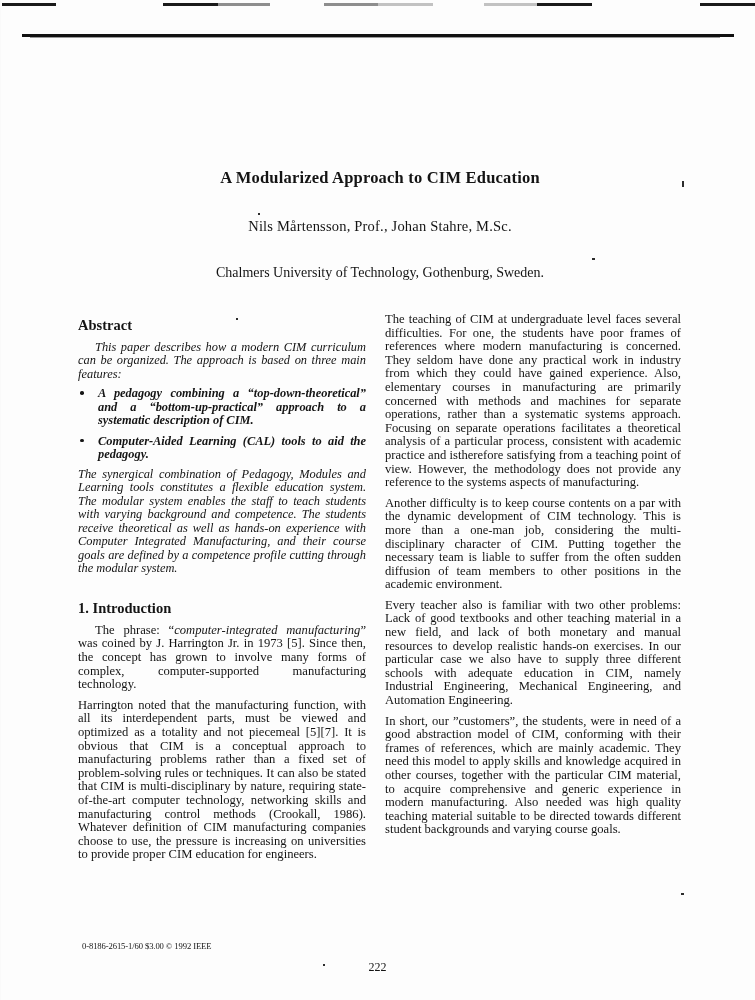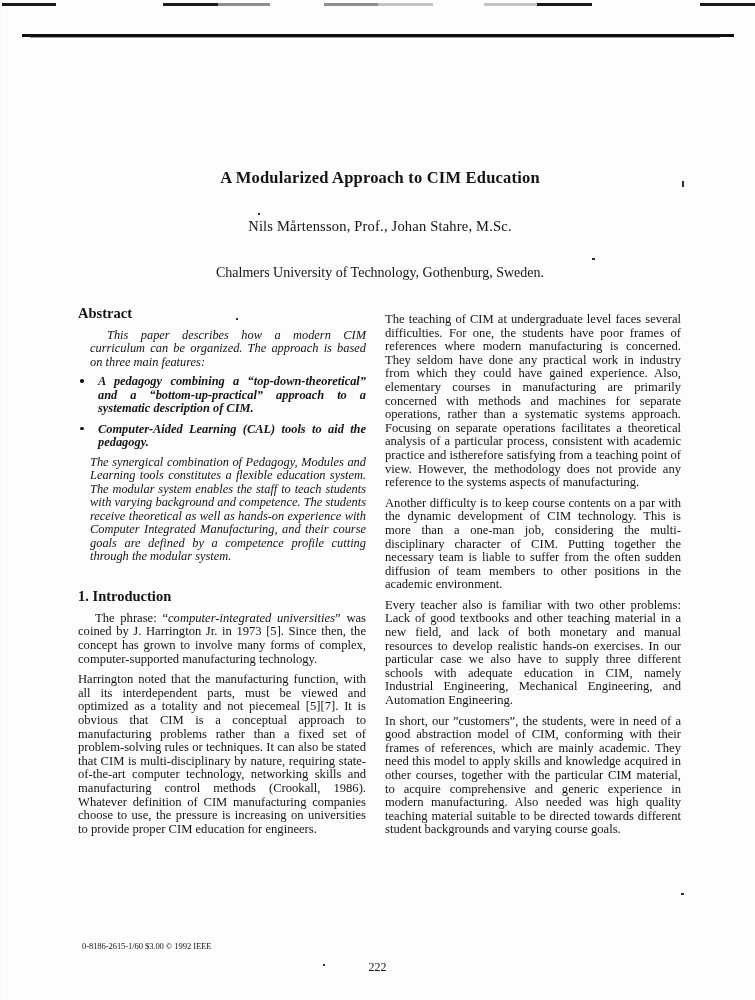--- a/index.html
+++ b/index.html
@@ -74,21 +74,21 @@
   #affiliation {
     margin-top: 29px;
     font-size: 14px;
     line-height: 1.28;
   }
 
   
   #col-left {
     position: absolute;
     left: 78px;
-    top: 306px;
+    top: 318px;
     width: 288px;
   }
   #col-right {
     position: absolute;
     left: 385px;
     top: 313px;
     width: 296px;
   }
 
   h2.sec-head {
@@ -109,21 +109,21 @@
     text-justify: inter-word;
     hyphens: none;
   }
   p.body.indent { text-indent: 17px; }
   p.body.tight  { margin-bottom: 0; }
 
   p.abs {
     font-size: 12.4px;
     line-height: 13.5px;
     font-style: italic;
-    margin: 0 0 6px 12px;
+    margin: 0 0 6px 0;
     text-align: justify;
   }
   p.abs.indent { text-indent: 17px; }
 
   ul.abs-list {
     list-style: none;
     margin: 0 0 6px 0;
     padding: 0;
     font-weight: bold;
   }
@@ -223,21 +223,21 @@
       <li>
         <span class="bullet"></span>
         <span>Computer-Aided Learning (CAL) tools to aid the pedagogy.</span>
       </li>
     </ul>
 
     <p class="abs">The synergical combination of Pedagogy, Modules and Learning tools constitutes a flexible education system. The modular system enables the staff to teach students with varying background and competence. The students receive theoretical as well as hands-on experience with Computer Integrated Manufacturing, and their course goals are defined by a competence profile cutting through the modular system.</p>
 
     <h2 class="sec-head" id="intro-head">1. Introduction</h2>
 
-    <p class="body indent"><span>The phrase: “</span><span class="ital">computer-integrated universities</span><span>” was coined by J. Harrington Jr.  in 1973 [5].  Since then, the concept has grown to involve many forms of complex, computer-supported manufacturing technology.</span></p>
+    <p class="body indent"><span>The phrase: “</span><span class="ital">computer-integrated manufacturing</span><span>” was coined by J. Harrington Jr.  in 1973 [5].  Since then, the concept has grown to involve many forms of complex, computer-supported manufacturing technology.</span></p>
 
     <p class="body tight">Harrington noted that the manufacturing function, with all its interdependent parts, must be viewed and optimized as a totality and not piecemeal [5][7]. It is obvious that CIM is a conceptual approach to manufacturing problems rather than a fixed set of problem-solving rules or techniques. It can also be stated that CIM is multi-disciplinary by nature, requiring state-of-the-art computer technology, networking skills and manufacturing control methods (Crookall, 1986). Whatever definition of CIM manufacturing companies choose to use, the pressure is increasing on universities to provide proper CIM education for engineers.</p>
   </div>
 
   <div id="col-right">
     <p class="body">The teaching of CIM at undergraduate level faces several difficulties. For one, the students have poor frames of references where modern manufacturing is concerned. They seldom have done any practical work in industry from which they could have gained experience. Also, elementary courses in manufacturing are primarily concerned with methods and machines for separate operations, rather than a systematic systems approach. Focusing on separate operations facilitates a theoretical analysis of a particular process, consistent with academic practice and istherefore satisfying from a teaching point of view. However, the methodology does not provide any reference to the systems aspects of manufacturing.</p>
     <p class="body">Another difficulty is to keep course contents on a par with the dynamic development of CIM technology. This is more than a one-man job, considering the multi-disciplinary character of CIM. Putting together the necessary team is liable to suffer from the often sudden diffusion of team members to other positions in the academic environment.</p>
     <p class="body">Every teacher also is familiar with two other problems: Lack of good textbooks and other teaching material in a new field, and lack of  both monetary and manual resources to develop realistic hands-on exercises. In our particular case we also have to supply three different schools with adequate education in CIM, namely Industrial Engineering, Mechanical Engineering, and Automation Engineering.</p>
     <p class="body tight">In short, our ”customers”, the students, were in need of a good abstraction model of CIM, conforming with their frames of references, which are mainly academic. They need this model to apply skills and knowledge acquired in other courses, together with the particular CIM material, to acquire comprehensive and generic experience in modern manufacturing. Also needed was high quality teaching material suitable to be directed towards different student backgrounds and varying course goals.</p>
   </div>

